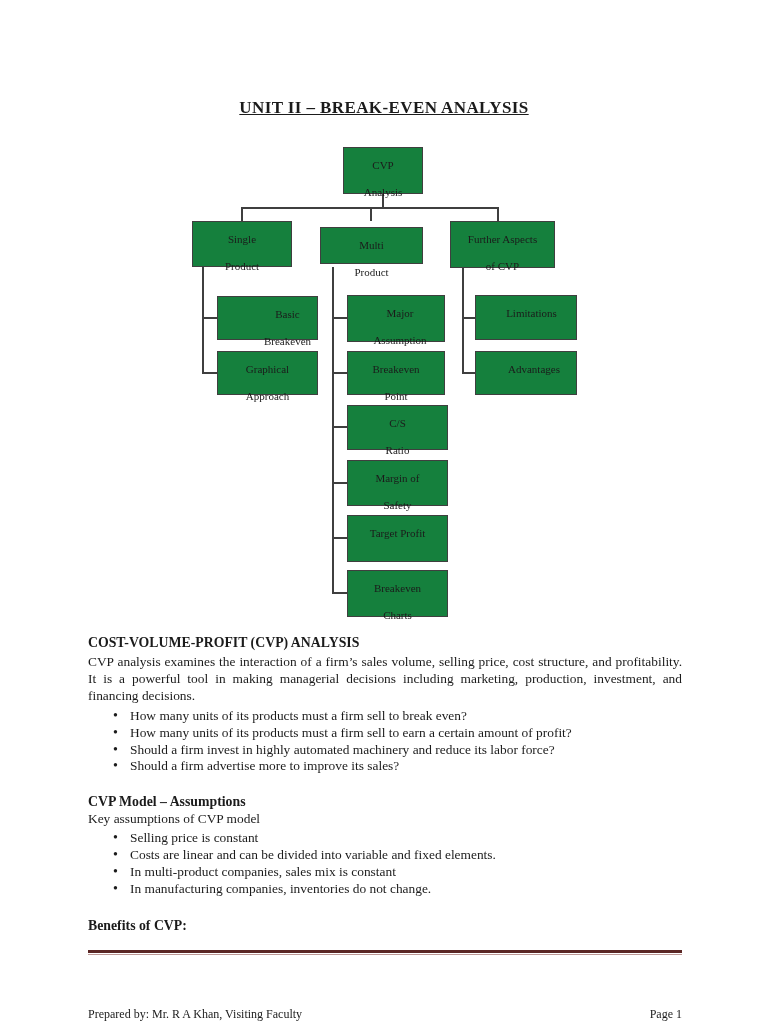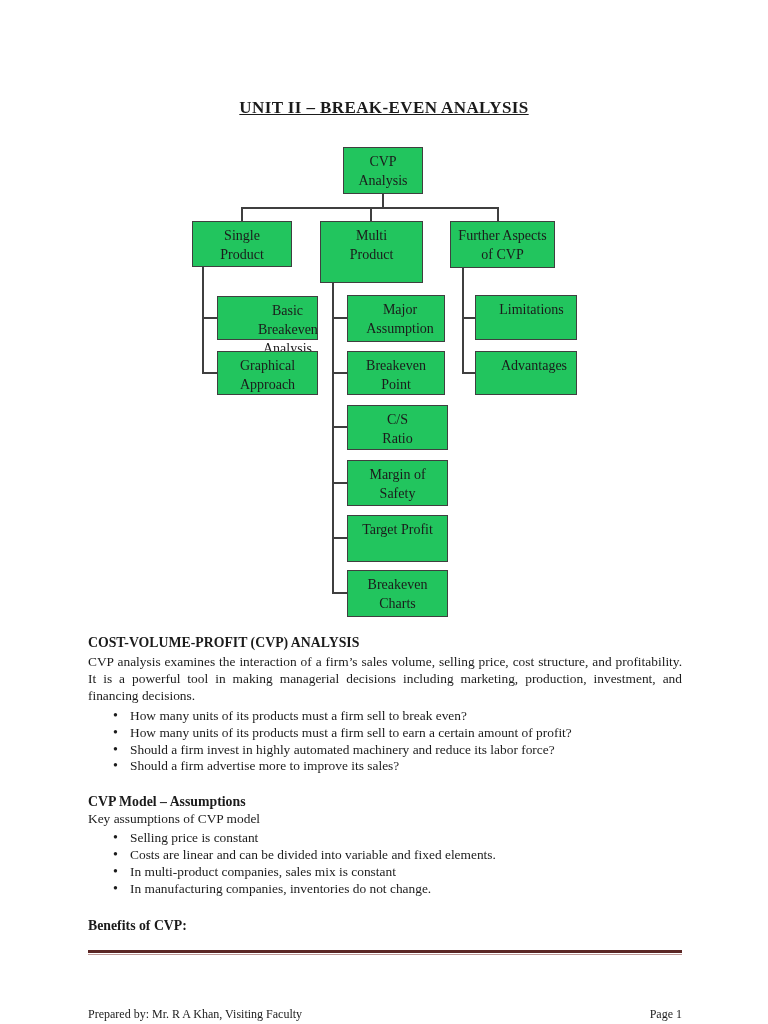--- a/index.html
+++ b/index.html
@@ -17,24 +17,24 @@
     position:absolute;top:86px;left:0;width:768px;
     text-align:center;
     font-size:17px;font-weight:700;
     text-decoration:underline;
     letter-spacing:0.4px;
   }
   
   .fc-box{
     position:absolute;
     box-sizing:border-box;
-    background:#22c55e;
+    background:#15803d;
     border:1.5px solid #3f3f3f;
     text-align:center;
-    font-size:14px;line-height:19px;
+    font-size:11px;line-height:27px;
     padding-top:3.5px;
     white-space:pre-line;
   }
   .ln{position:absolute;background:#3f3f3f;}
   
   .textblock{
     position:absolute;left:88px;top:622px;width:594px;
     font-size:13.4px;line-height:17px;
   }
   .sec-heading{font-weight:700;font-size:13.8px;line-height:17px;}
@@ -81,21 +81,21 @@
 
   <div class="ln" style="left:462px;top:256px;width:2px;height:106px;"></div>
   <div class="ln" style="left:462px;top:305px;width:13px;height:2px;"></div>
   <div class="ln" style="left:462px;top:360px;width:13px;height:2px;"></div>
 
   <div class="fc-box" style="left:343px;top:135px;width:80px;height:47px;">CVP
 Analysis</div>
 
   <div class="fc-box" style="left:192px;top:209px;width:100px;height:46px;">Single
 Product</div>
-  <div class="fc-box" style="left:320px;top:209px;width:103px;height:62px;">Multi
+  <div class="fc-box" style="left:320px;top:215px;width:103px;height:37px;">Multi
 Product</div>
   <div class="fc-box" style="left:450px;top:209px;width:105px;height:47px;">Further Aspects
 of CVP</div>
 
   <div class="fc-box" style="left:217px;top:284px;width:101px;height:44px;padding-left:40px;">Basic Breakeven
 Analysis</div>
   <div class="fc-box" style="left:217px;top:339px;width:101px;height:44px;">Graphical
 Approach</div>
 
   <div class="fc-box" style="left:347px;top:283px;width:98px;height:47px;padding-left:8px;">Major

